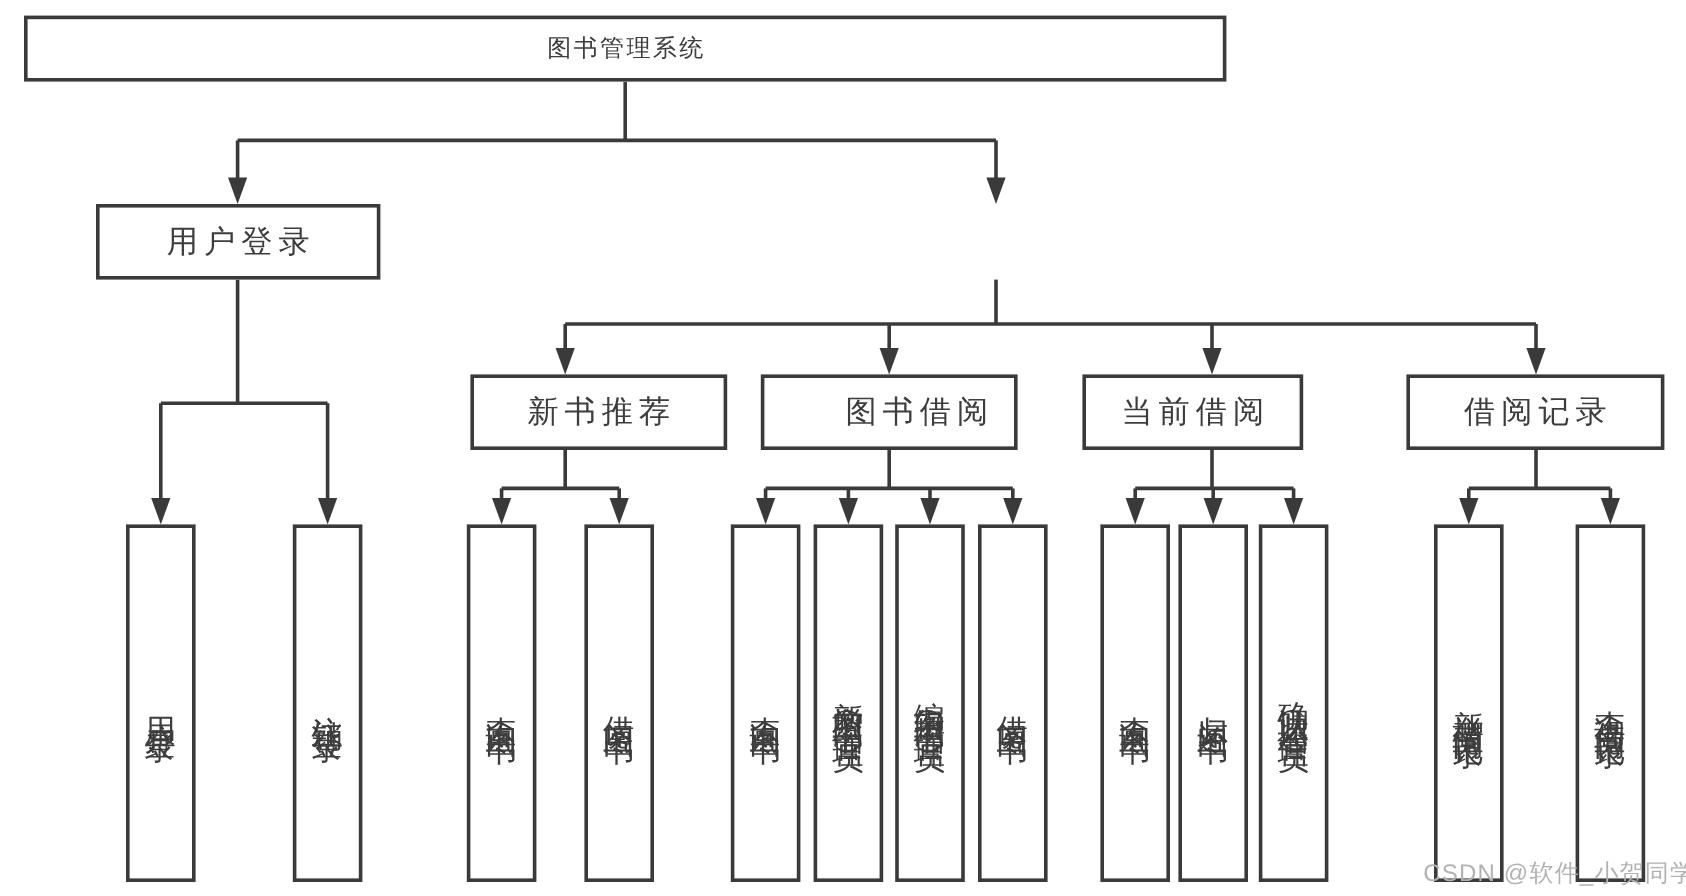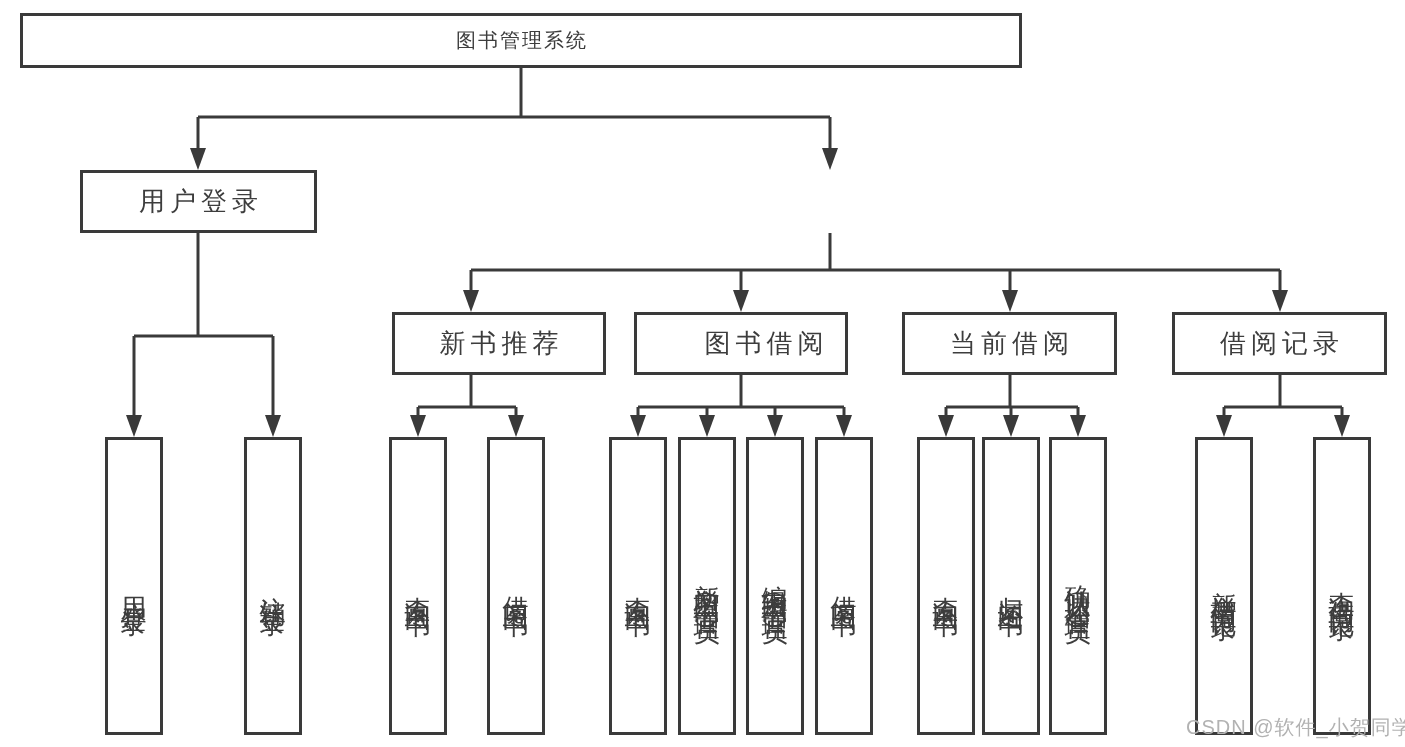--- a/index.html
+++ b/index.html
@@ -146,21 +146,21 @@
       <polygon points="1334,415 1350,415 1342,437"></polygon>
     </g>
   </svg>
 
   <div class="box hbox root-box" style="left:20px; top:13px; width:1002px; height:55px;">图书管理系统</div>
 
   <div class="box hbox" style="left:80px; top:170px; width:237px; height:63px;">用户登录</div>
 
   <div class="box hbox" style="left:364px; top:312px; width:214px; height:63px;margin-left:28px;">新书推荐</div>
   <div class="box hbox" style="left:634px; top:312px; width:214px; height:63px;padding-left:46px;">图书借阅</div>
-  <div class="box hbox" style="left:902px; top:312px; width:215px; height:63px;">当前借阅</div>
+  <div class="box hbox" style="left:902px; top:312px; width:184px; height:63px;">当前借阅</div>
   <div class="box hbox" style="left:1172px; top:312px; width:215px; height:63px;text-align:right;">借阅记录</div>
 
   <div class="box vbox" style="left:105px; top:437px; width:58px; height:298px;">用户登录</div>
   <div class="box vbox" style="left:244px; top:437px; width:58px; height:298px;">注销登录</div>
 
   <div class="box vbox" style="left:389px; top:437px; width:58px; height:298px;">查询图书</div>
   <div class="box vbox" style="left:487px; top:437px; width:58px; height:298px;">借阅图书</div>
 
   <div class="box vbox" style="left:609px; top:437px; width:58px; height:298px;">查询图书</div>
   <div class="box vbox" style="left:678px; top:437px; width:58px; height:298px;">新增图书（管理员）</div>

